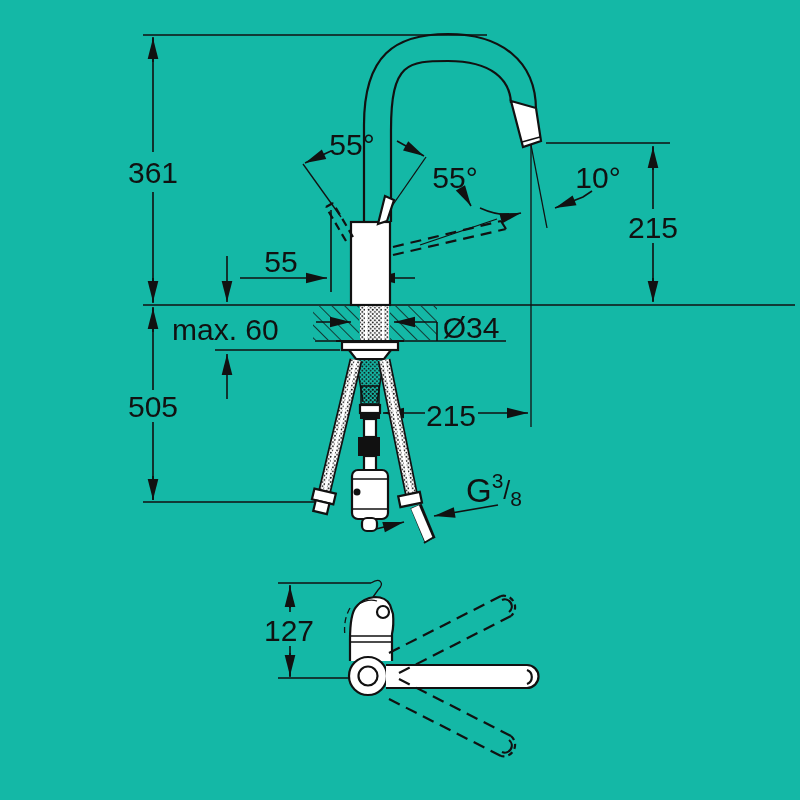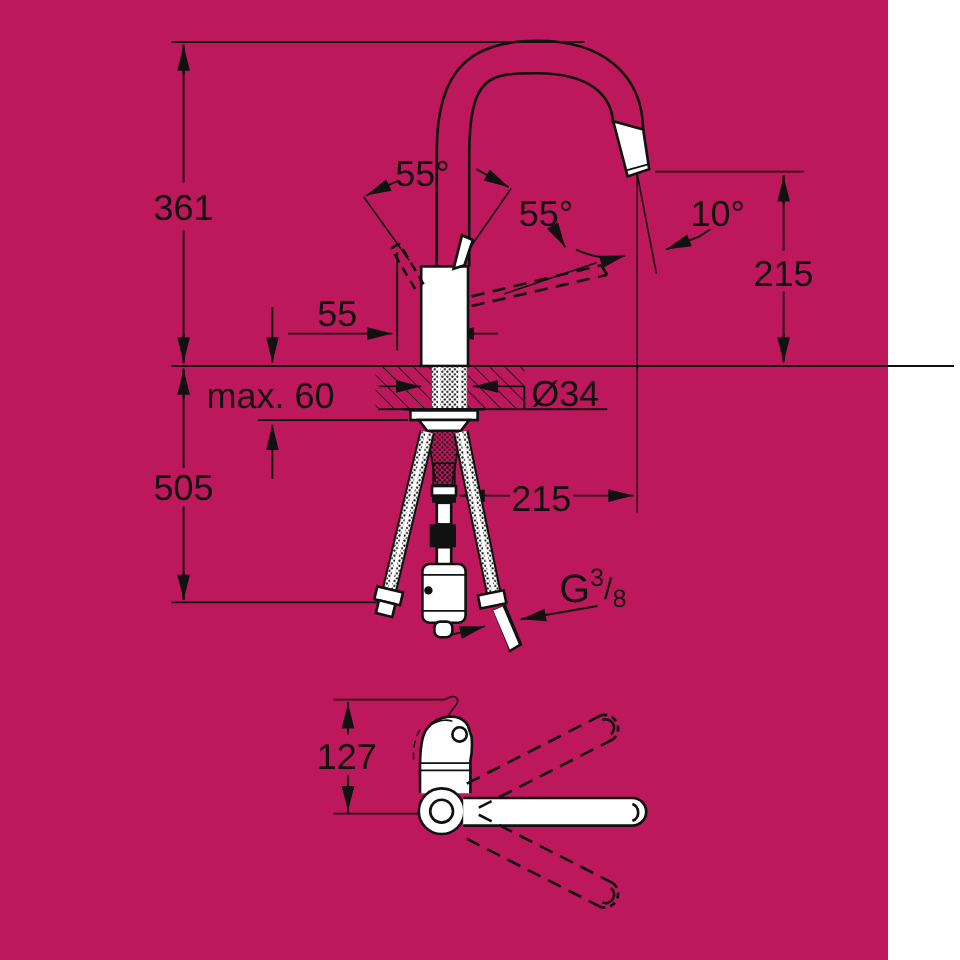--- a/index.html
+++ b/index.html
@@ -1,16 +1,16 @@
 <!DOCTYPE html>
 <html><head>
 <meta charset="utf-8">
 <style>
   html,body{margin:0;padding:0;background:#ffffff;}
-  .stage{width:740px;height:800px;background:#be185d;position:relative;font-family:"Liberation Sans",sans-serif;}
+  .stage{width:800px;height:800px;background:#14b8a6;position:relative;font-family:"Liberation Sans",sans-serif;}
   svg{display:block;}
   text{fill:#111;font-family:"Liberation Sans",sans-serif;}
   .dim{stroke:#111;stroke-width:1.6;fill:none;}
   .thin{stroke:#111;stroke-width:1.3;fill:none;}
   .draw{stroke:#111;stroke-width:2.2;fill:none;}
   .draw-thin{stroke:#111;stroke-width:1.5;fill:none;}
   .wfill{fill:#ffffff;}
   .dfill{fill:#111;}
   .lbl{font-size:30px;}
 </style>

